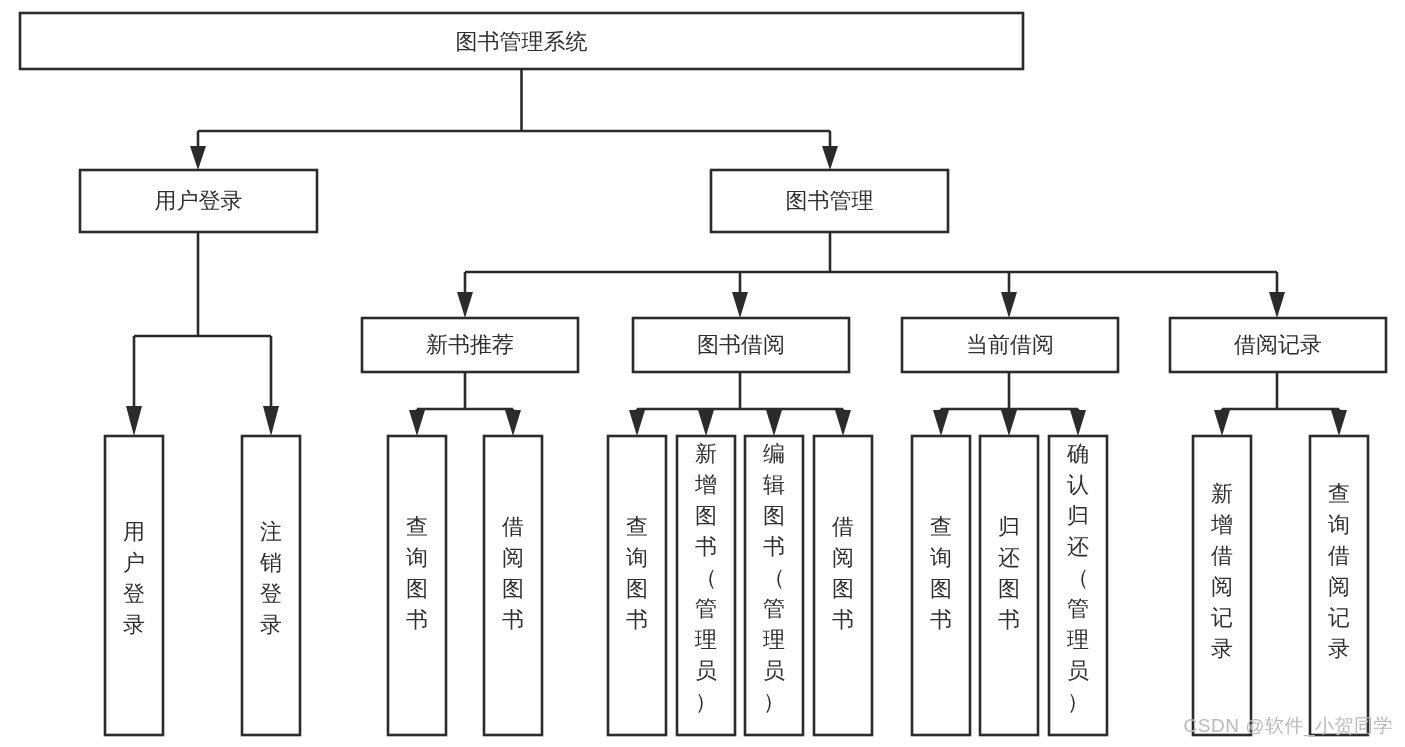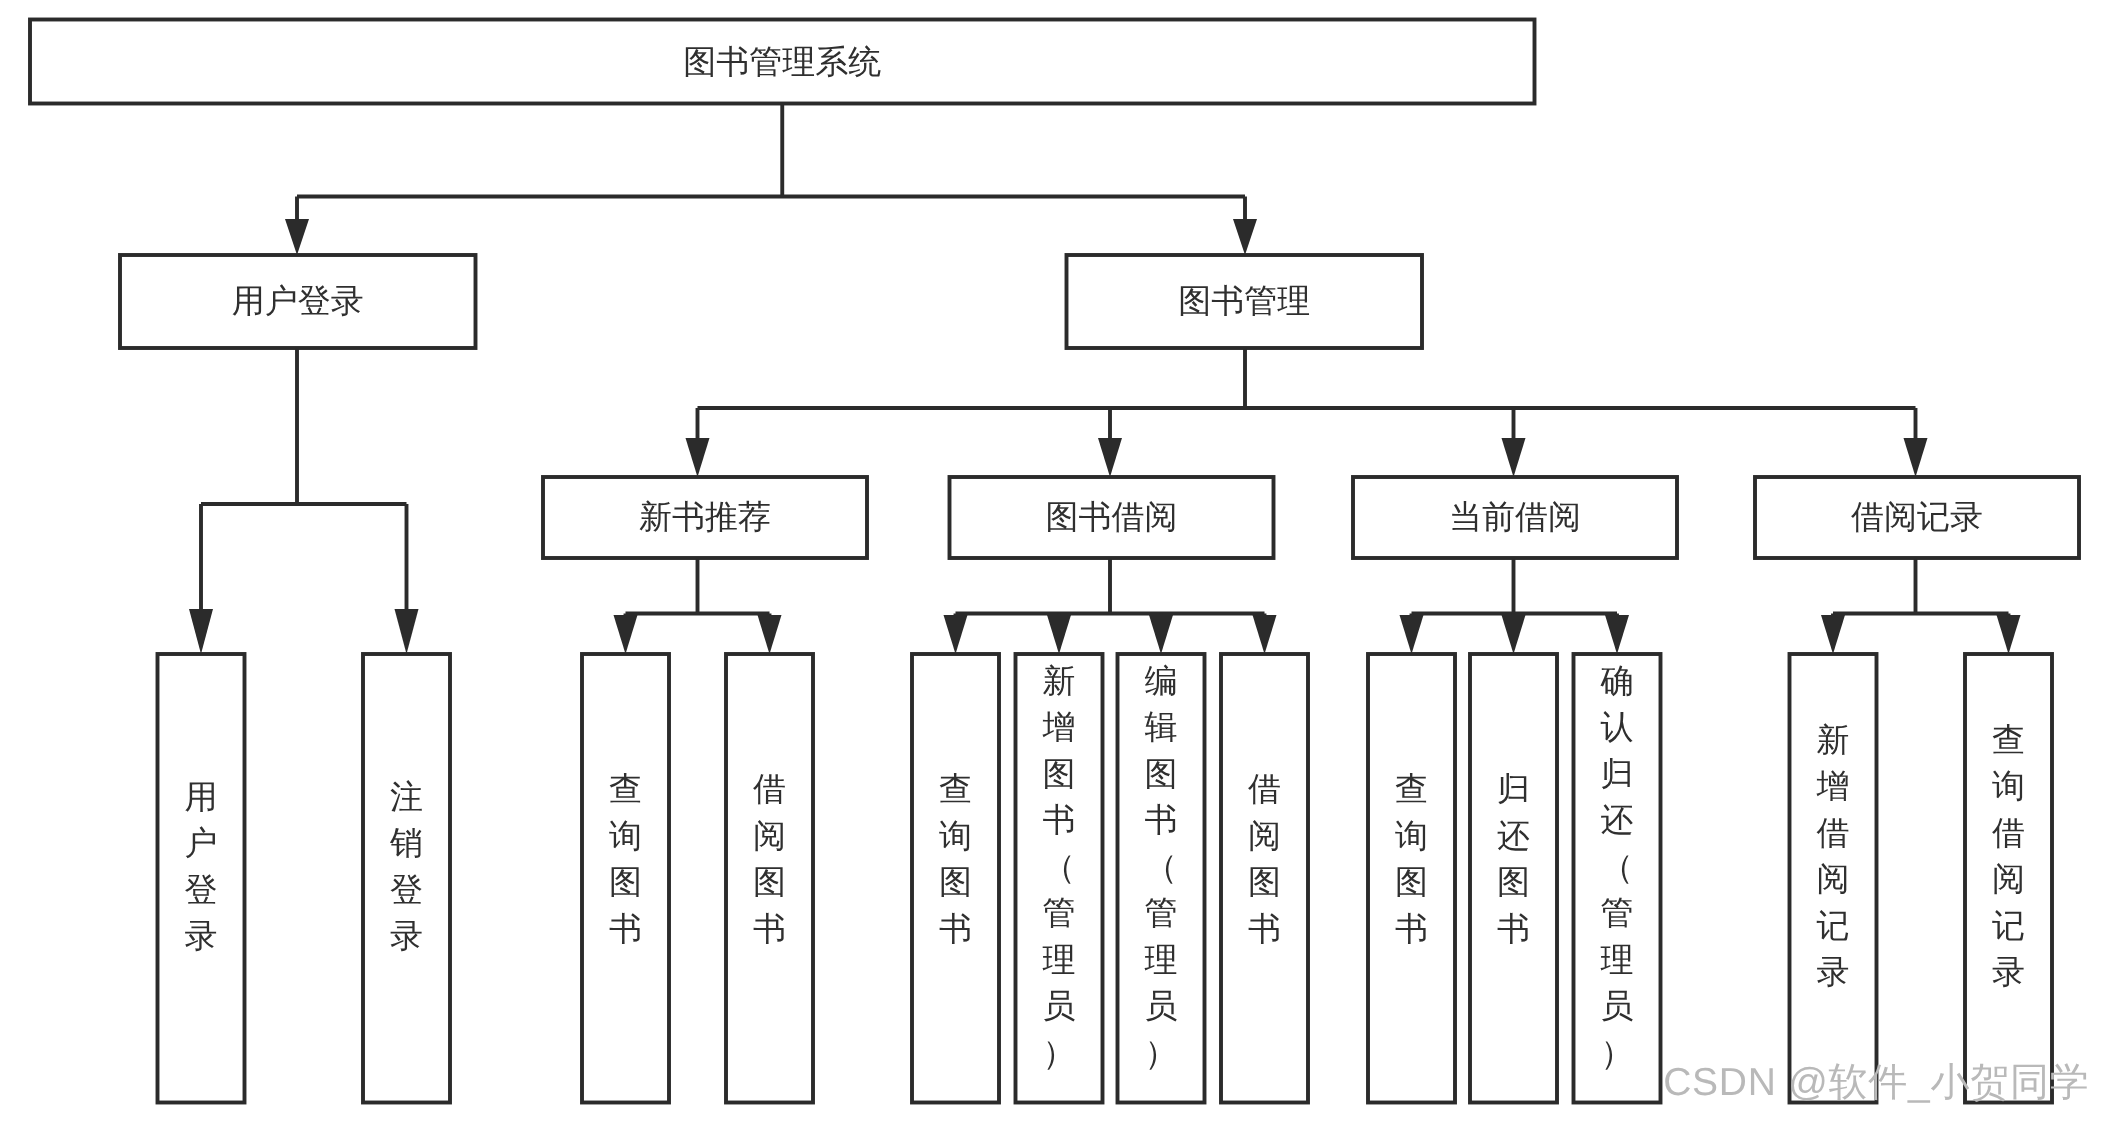--- a/index.html
+++ b/index.html
@@ -52,21 +52,21 @@
     font-family: "Liberation Sans", "DejaVu Sans", sans-serif;
     font-size: 22px;
     fill: #2f2f2f;
     text-anchor: middle;
   }
   .watermark-text {
     position: absolute;
     right: 12px;
     bottom: 8px;
     font-family: "Liberation Sans", "DejaVu Sans", sans-serif;
-    font-size: 26px;
+    font-size: 19px;
     color: #b9b9b9;
     letter-spacing: 0.5px;
     white-space: nowrap;
     user-select: none;
   }
 </style>
 </head>
 <body>
 
 <div id="diagram-root">

